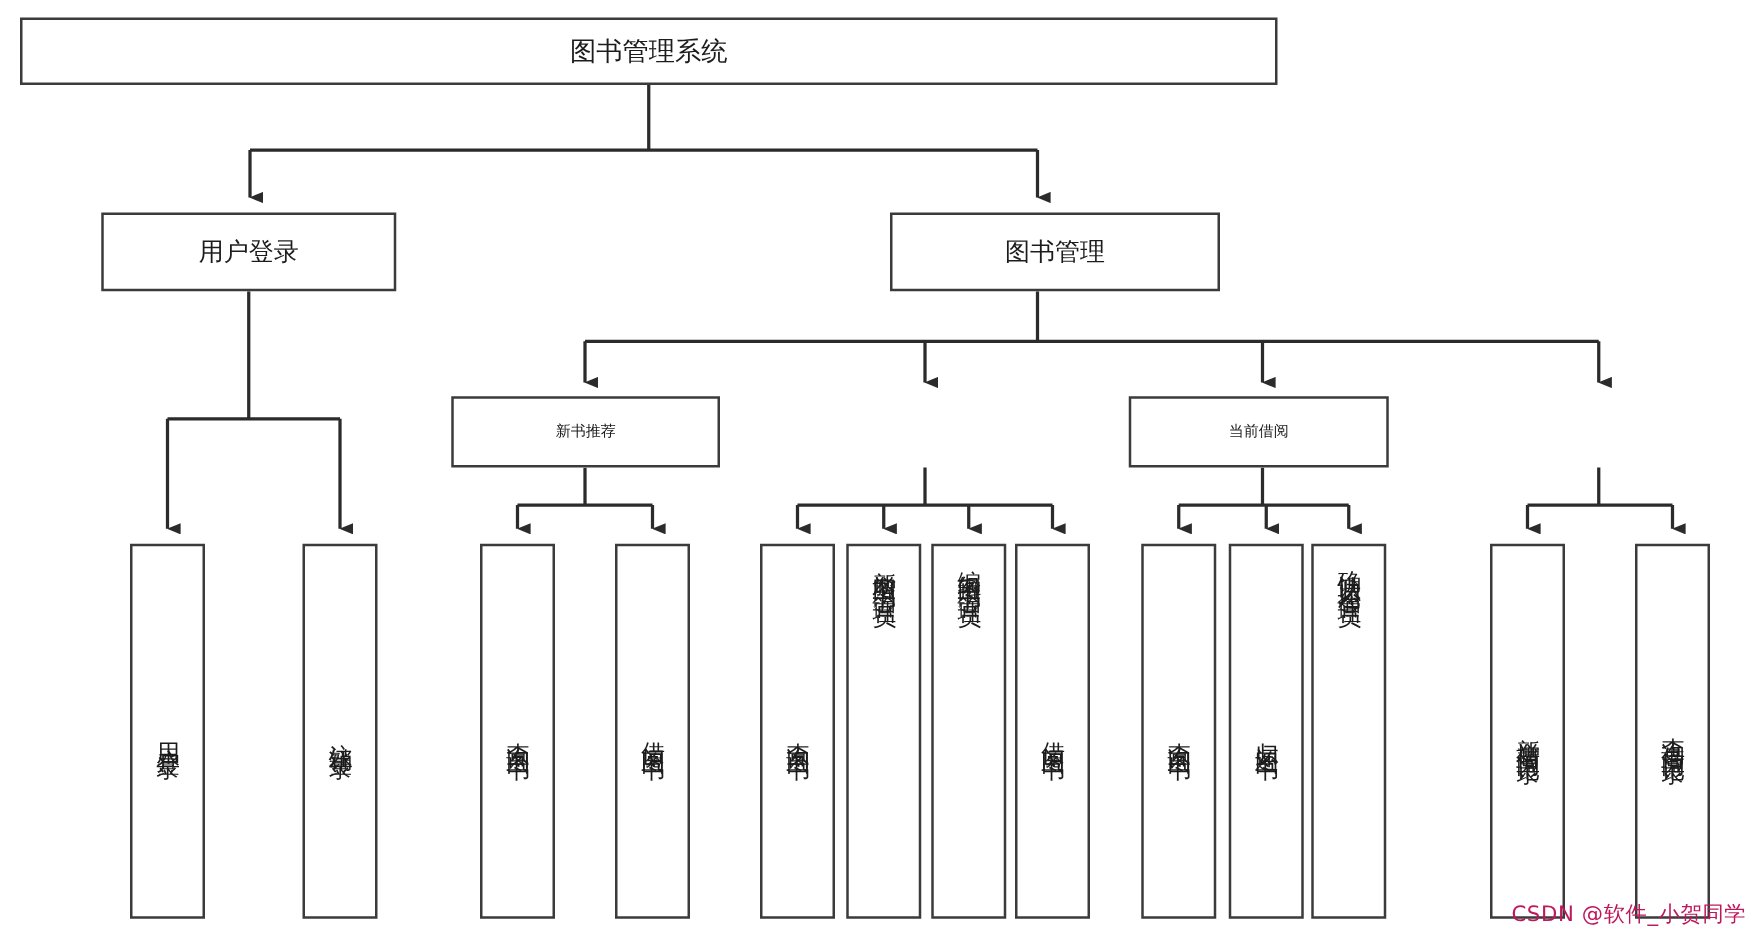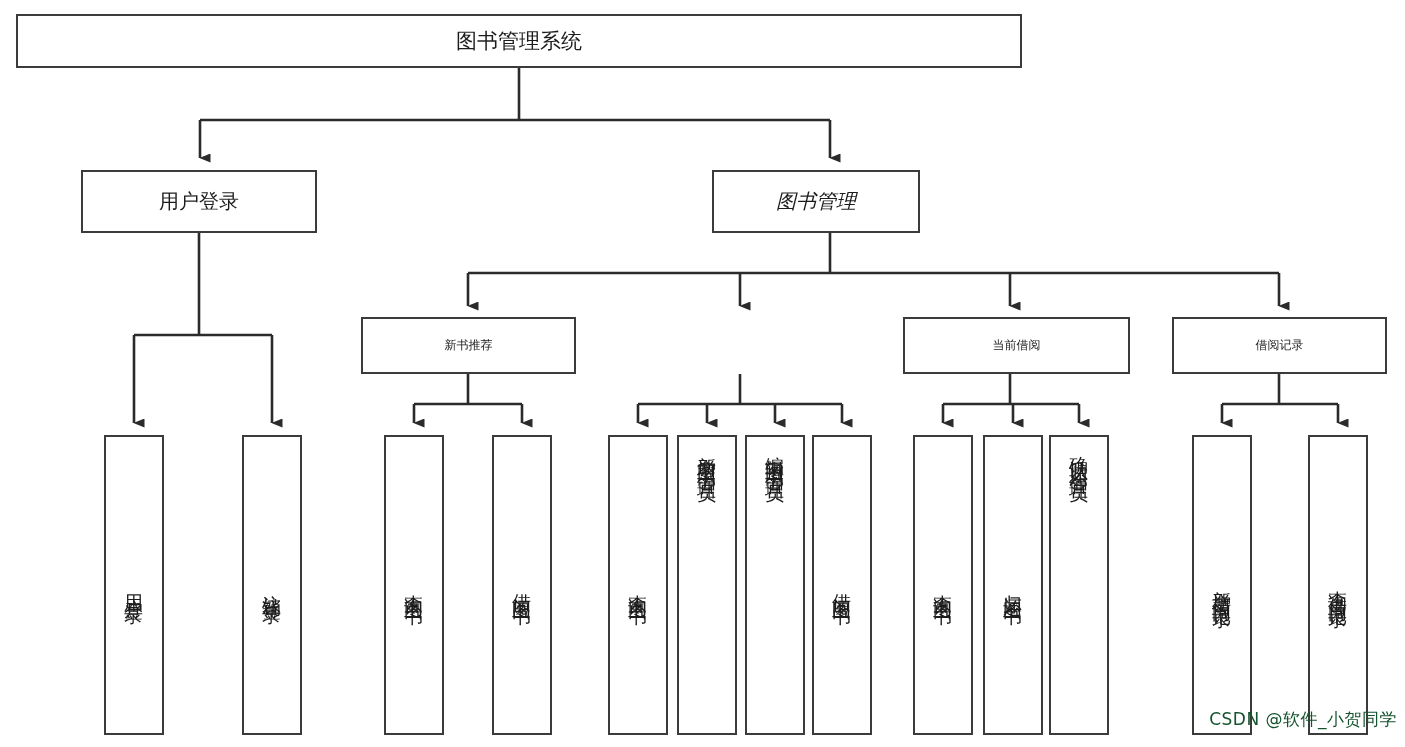--- a/index.html
+++ b/index.html
@@ -73,23 +73,23 @@
     display: flex;
     align-items: center;
     justify-content: center;
   }
   .leaf-inner.top {
     align-items: flex-start;
   }
   .watermark {
     position: absolute;
     right: 8px;
-    bottom: 16px;
+    bottom: 4px;
     font-size: 17px;
-    color: #14532d;
+    color: #be185d;
     letter-spacing: 0.5px;
     white-space: nowrap;
     user-select: none;
     text-align: center;
   }
 </style>
 </head>
 <body>
 
 <div id="diagram-root">
@@ -145,32 +145,29 @@
     </g>
   </svg>
 
   <div class="node node-root">
     <span>图书管理系统</span>
   </div>
 
   <div class="node node-l1" style="left:81px; top:170px; width:236px;">
     <span>用户登录</span>
   </div>
-  <div class="node node-l1" style="left:712px; top:170px; width:208px;font-style:italic;">
+  <div class="node node-l1" style="left:712px; top:170px; width:264px;">
     <span>图书管理</span>
   </div>
 
   <div class="node node-l2" style="left:361px; top:317px; width:215px;">
     <span>新书推荐</span>
   </div>
-  <div class="node node-l2" style="left:903px; top:317px; width:227px;">
+  <div class="node node-l2" style="left:903px; top:317px; width:208px;">
     <span>当前借阅</span>
-  </div>
-  <div class="node node-l2" style="left:1172px; top:317px; width:215px;">
-    <span>借阅记录</span>
   </div>
 
   <div class="node node-leaf leaf-short" style="left:104px; top:435px; width:60px;">
     <div class="leaf-inner">
         <span class="vtext">用户登录</span>
       </div>
   </div>
   <div class="node node-leaf leaf-short" style="left:242px; top:435px; width:60px;">
     <div class="leaf-inner">
         <span class="vtext">注销登录</span>

